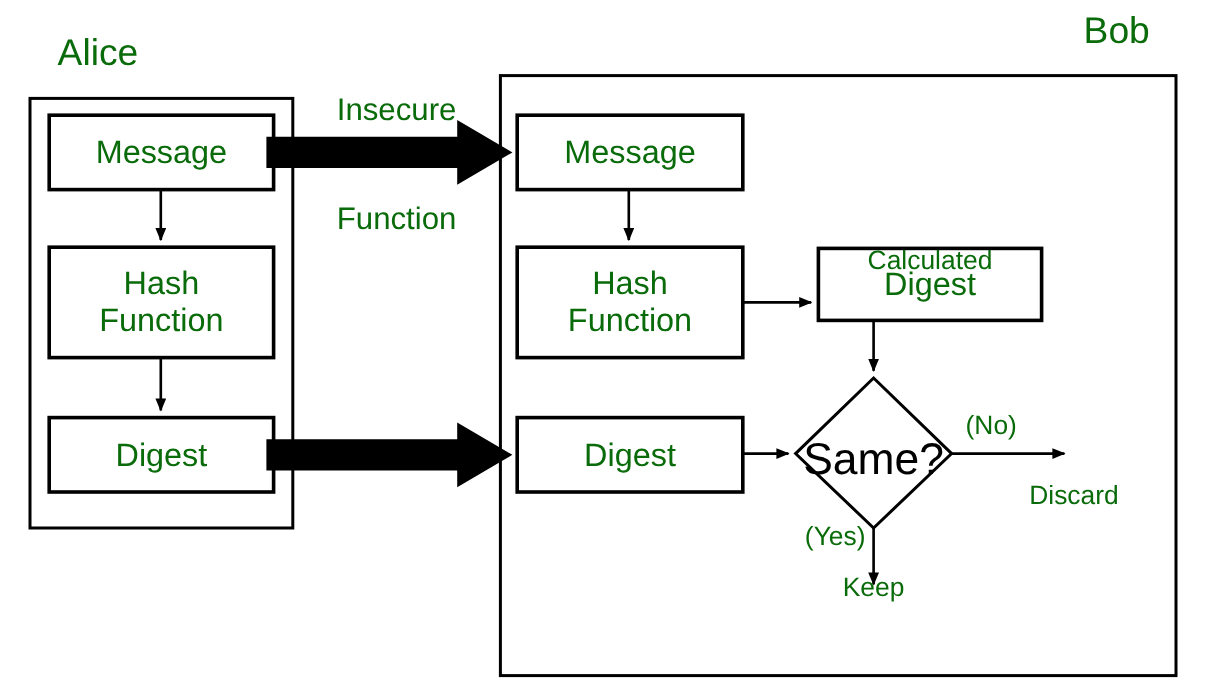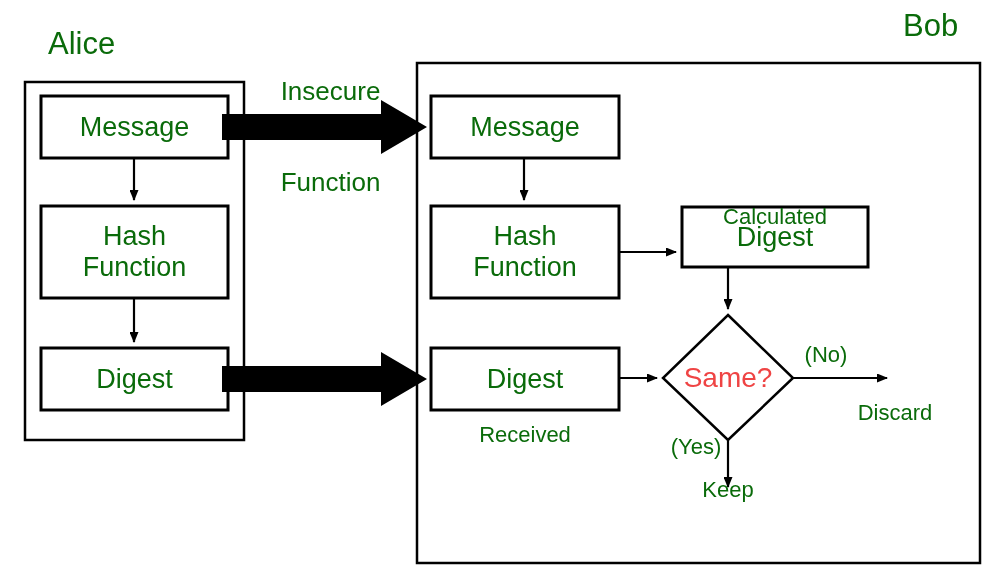--- a/index.html
+++ b/index.html
@@ -53,22 +53,22 @@
   .small-label {
     position: absolute;
     color: #0a6b0a;
     font-size: 22px;
     line-height: 1;
     white-space: nowrap;
     text-align: center;
   }
   .diamond-label {
     position: absolute;
-    color: #ef4444;
-    font-size: 28px;
+    color: #000000;
+    font-size: 37px;
     line-height: 1;
     white-space: nowrap;
   }
 </style>
 </head>
 <body>
 
 <div id="canvas">
 
   <svg class="layer" viewBox="0 0 1006 574" xmlns="http://www.w3.org/2000/svg">
@@ -127,21 +127,20 @@
   <div class="edge-label" style="left:244px; top:169px; width:173px;">Function</div>
 
   <div class="box-label" style="left:431px; top:96px; width:188px; height:62px;">Message</div>
   <div class="box-label" style="left:431px; top:206px; width:188px; height:92px;">Hash
 Function</div>
 
   <div class="small-label" style="left:682px; top:171px; width:186px;margin-top:35px;">Calculated</div>
   <div class="box-label" style="left:682px; top:207px; width:186px; height:60px;">Digest</div>
 
   <div class="box-label" style="left:431px; top:348px; width:188px; height:62px;">Digest</div>
-  <div class="small-label" style="left:431px; top:424px; width:188px;">Received</div>
 
   <div class="diamond-label" style="left:663px; top:364px; width:130px; text-align:center;">Same?</div>
 
   <div class="small-label" style="left:794px; top:344px; width:64px;">(No)</div>
   <div class="small-label" style="left:852px; top:402px; width:86px;">Discard</div>
   <div class="small-label" style="left:665px; top:436px; width:62px;">(Yes)</div>
   <div class="small-label" style="left:686px; top:479px; width:84px;">Keep</div>
 
 </div>
 

